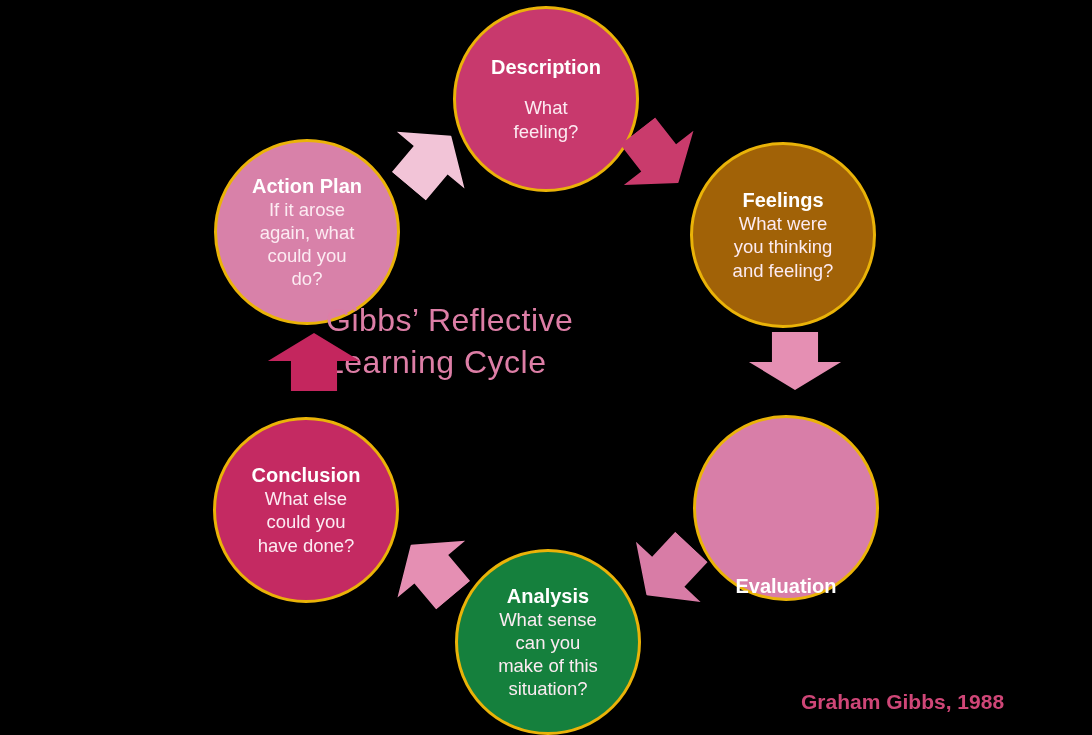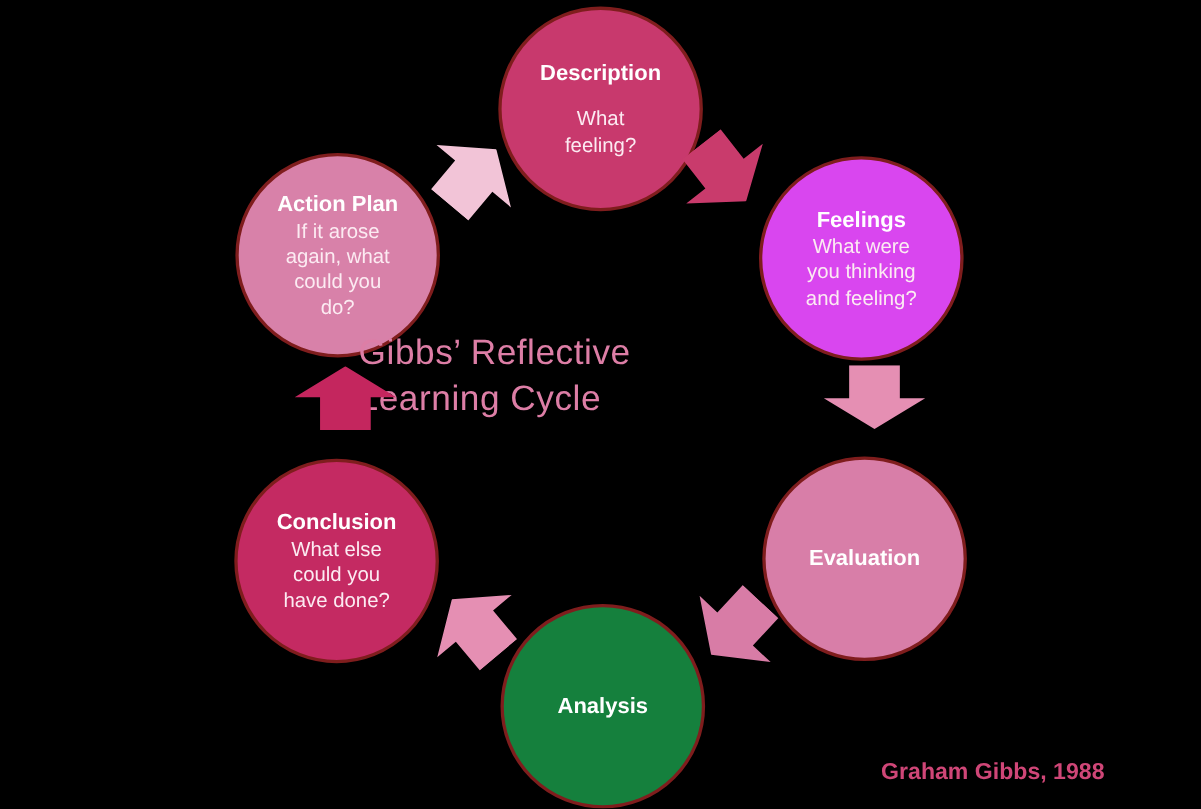--- a/index.html
+++ b/index.html
@@ -7,21 +7,21 @@
     width: 1092px; height: 735px;
     background: #000000;
     position: relative;
     overflow: hidden;
     font-family: "Liberation Sans", sans-serif;
   }
   .stage {
     position: absolute;
     width: 186px; height: 186px;
     border-radius: 50%;
-    border: 3px solid #7f1d1d;
+    border: 3px solid #eab308;
     box-sizing: border-box;
     display: flex;
     flex-direction: column;
     justify-content: center;
     align-items: center;
     text-align: center;
     color: #ffffff;
   }
   .stage-title {
     font-weight: bold;
@@ -73,33 +73,37 @@
 <body>
 
 <div>
 
   <div class="stage gapped" id="stage-description" style="background-color: rgb(200, 57, 109);">
     <div class="stage-title">Description</div>
     <div class="stage-body">What
 feeling?</div>
   </div>
 
-  <div class="stage" id="stage-feelings" style="background-color: #d946ef;">
+  <div class="stage" id="stage-feelings" style="background-color: #a16207;">
     <div class="stage-title">Feelings</div>
     <div class="stage-body">What were
 you thinking
 and feeling?</div>
   </div>
 
-  <div class="stage" id="stage-evaluation" style="background-color: rgb(216, 126, 168);">
+  <div class="stage" id="stage-evaluation" style="background-color: rgb(216, 126, 168); justify-content: flex-end;">
     <div class="stage-title">Evaluation</div>
   </div>
 
   <div class="stage" id="stage-analysis" style="background-color: #15803d;">
     <div class="stage-title">Analysis</div>
+    <div class="stage-body">What sense
+can you
+make of this
+situation?</div>
   </div>
 
   <div class="stage" id="stage-conclusion" style="background-color: rgb(196, 42, 98);">
     <div class="stage-title">Conclusion</div>
     <div class="stage-body">What else
 could you
 have done?</div>
   </div>
 
   <div class="stage" id="stage-action-plan" style="background-color: rgb(216, 129, 169);">

